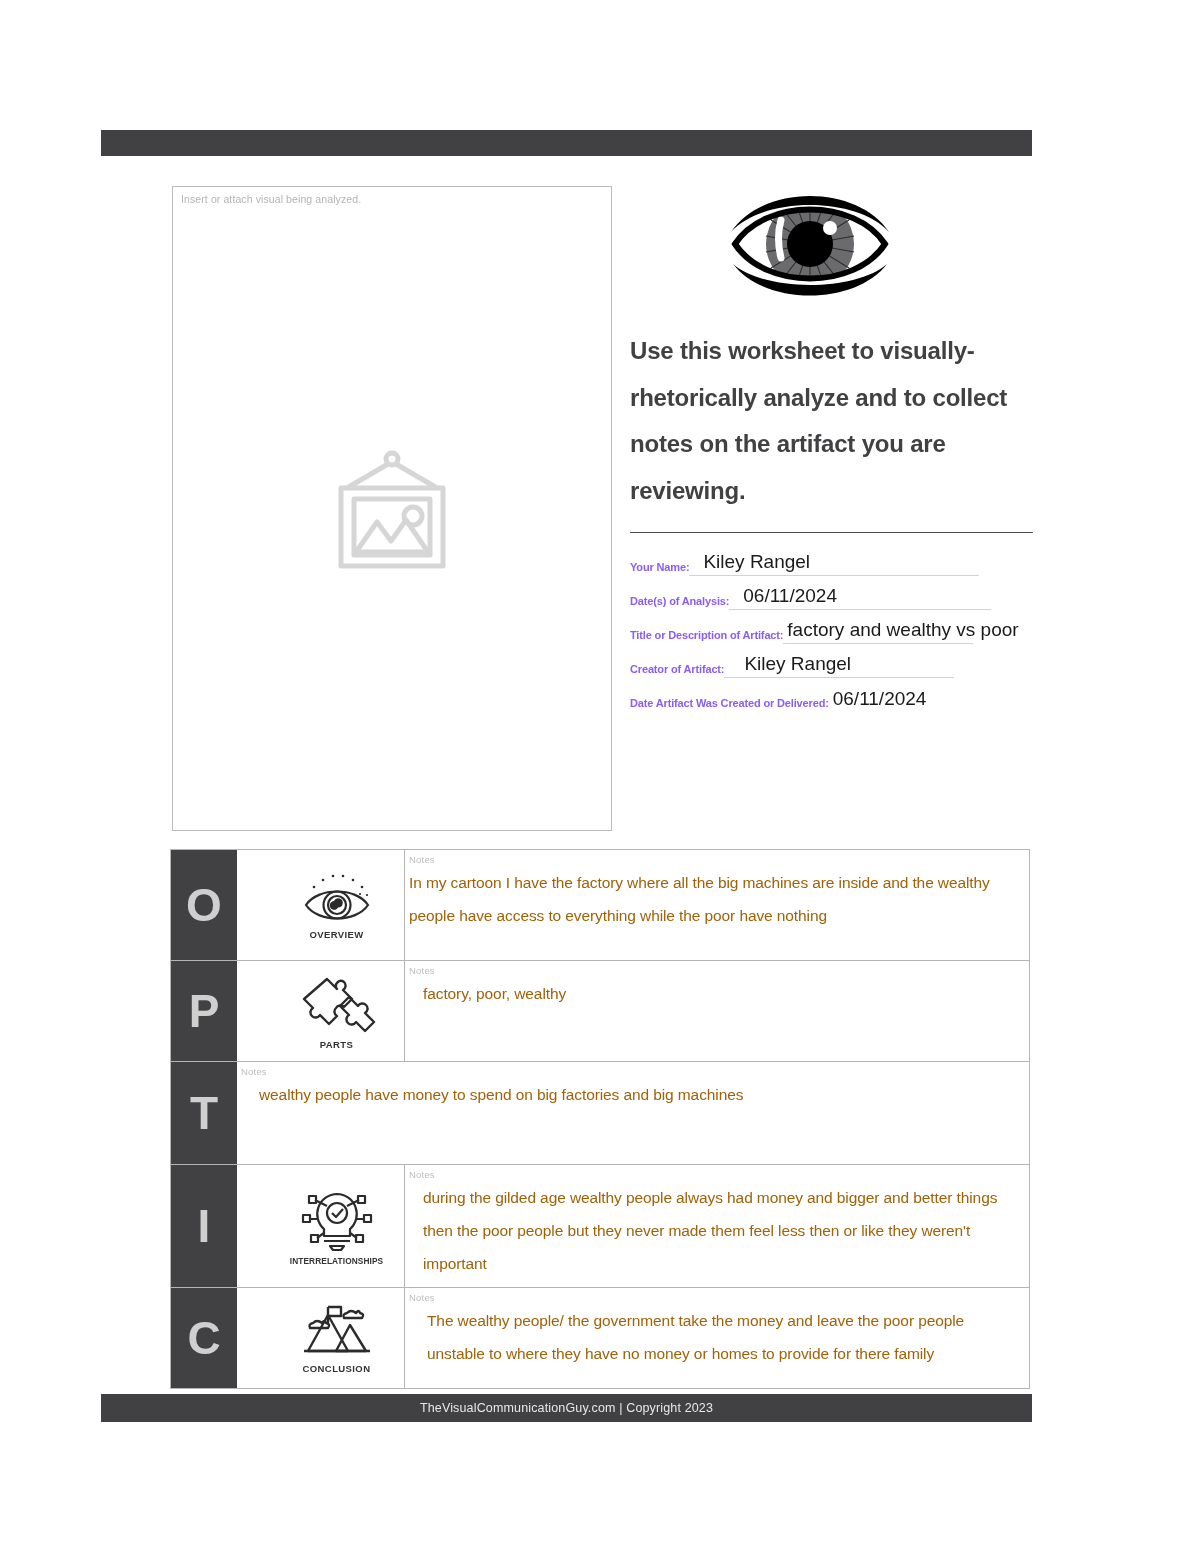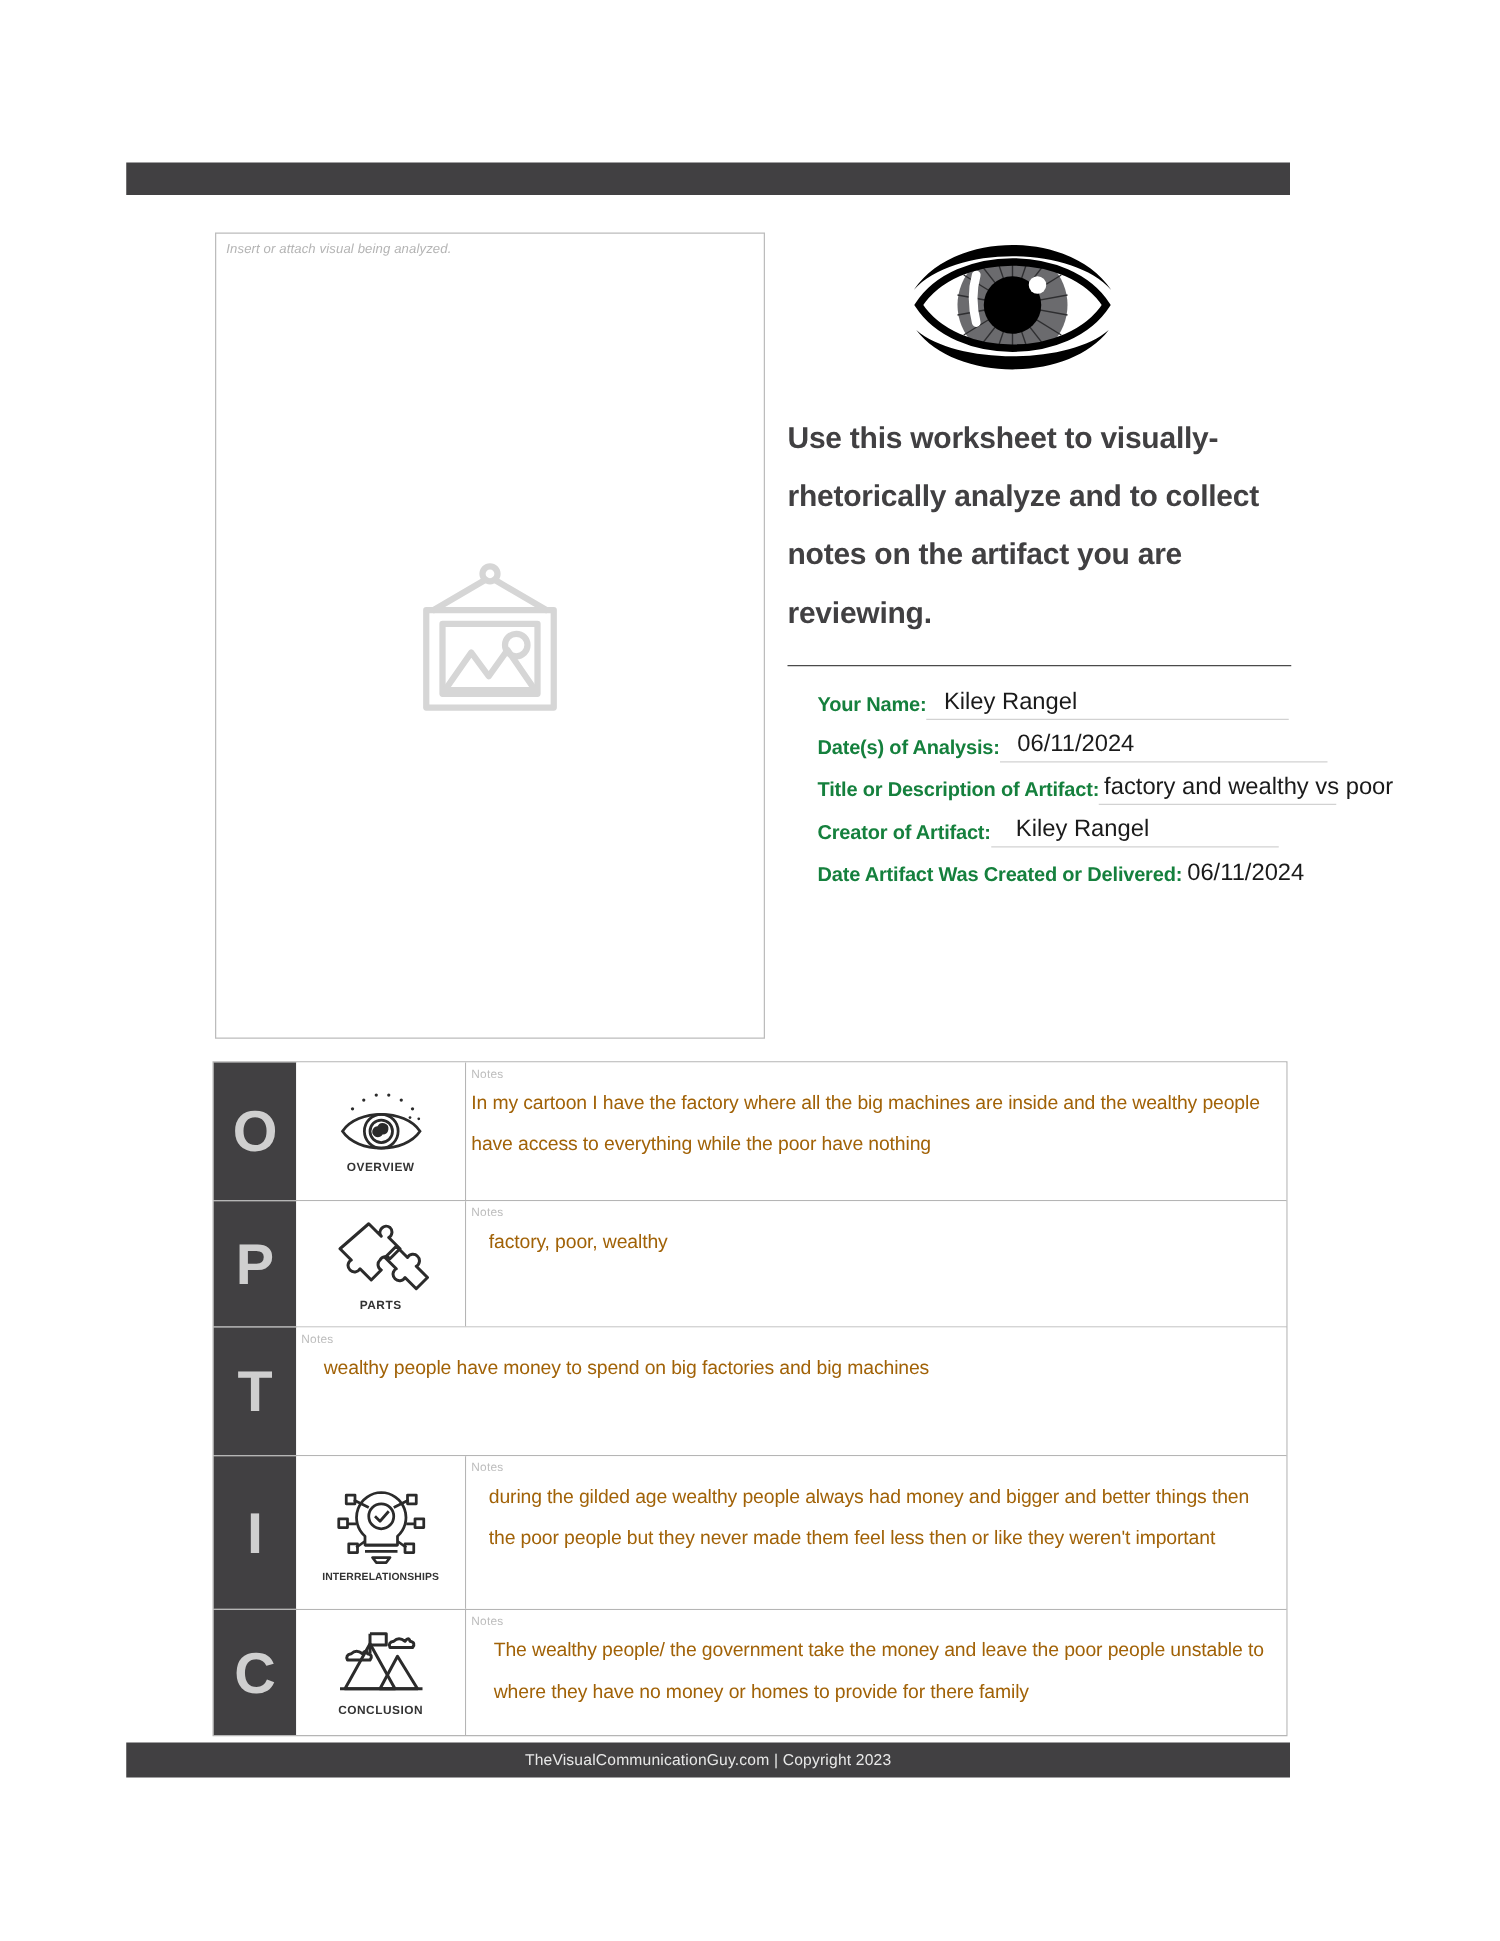--- a/index.html
+++ b/index.html
@@ -33,21 +33,20 @@
     white-space: nowrap;
   }
 
   
   .artifact-box {
     position: absolute;
     left: 172px; top: 186px;
     width: 440px; height: 645px;
     border: 1px solid #bcbcbc;
     background: #ffffff;
-    font-style: italic;
   }
   .artifact-hint {
     position: absolute; left: 8px; top: 6px;
     font-size: 10.5px;
     color: #b4b4b4;
     letter-spacing: 0.1px;
   }
   .artifact-icon {
     position: absolute;
     left: 50%; top: 50%;
@@ -81,28 +80,27 @@
 
   
   .fields { margin-top: 17px; }
   .field-row {
     display: flex;
     align-items: flex-end;
     margin-bottom: 8px;
     height: 26px;
   }
   .field-label {
-    font-size: 16px;
+    font-size: 11px;
     font-weight: 700;
-    color: #15803d;
+    color: #8b5cf6;
     white-space: nowrap;
     letter-spacing: -0.15px;
     line-height: 1;
     padding-bottom: 3px;
-    margin-left: 24px;
   }
   .field-value {
     flex: 1;
     border-bottom: 1px solid #d2d2d2;
     font-size: 19px;
     color: #1a1a1a;
     line-height: 1;
     padding: 0 0 4px 14px;
     white-space: nowrap;
     overflow: visible;
@@ -141,20 +139,21 @@
   .cell-icon {
     width: 136px;
     flex: none;
     border-right: 1px solid #b5b5b5;
     display: flex;
     flex-direction: column;
     align-items: center;
     justify-content: center;
     padding: 6px 2px 6px;
     background: #fff;
+    margin-left: 32px;
   }
   .cell-icon .icon-label {
     margin-top: 4px;
     font-size: 9.5px;
     font-weight: 700;
     letter-spacing: 0.4px;
     color: #333333;
     text-align: center;
     white-space: nowrap;
   }

